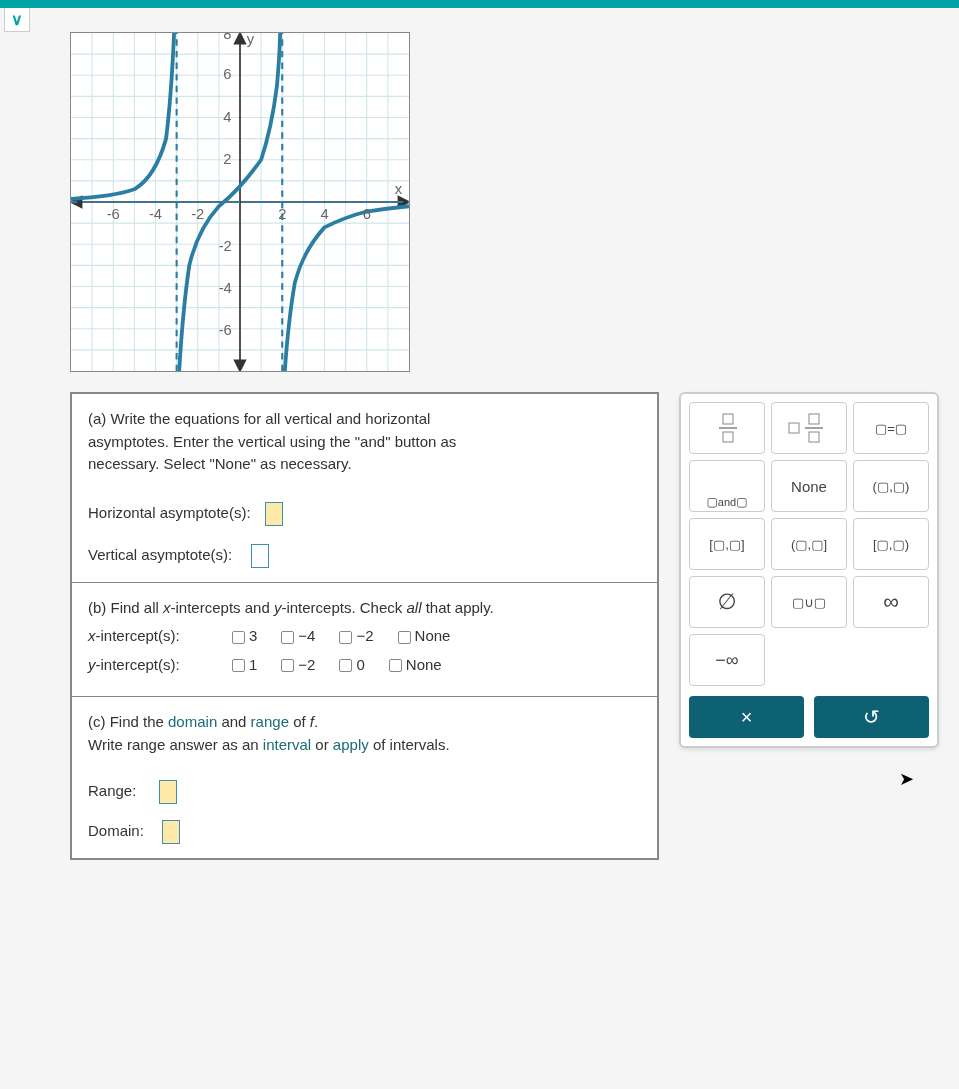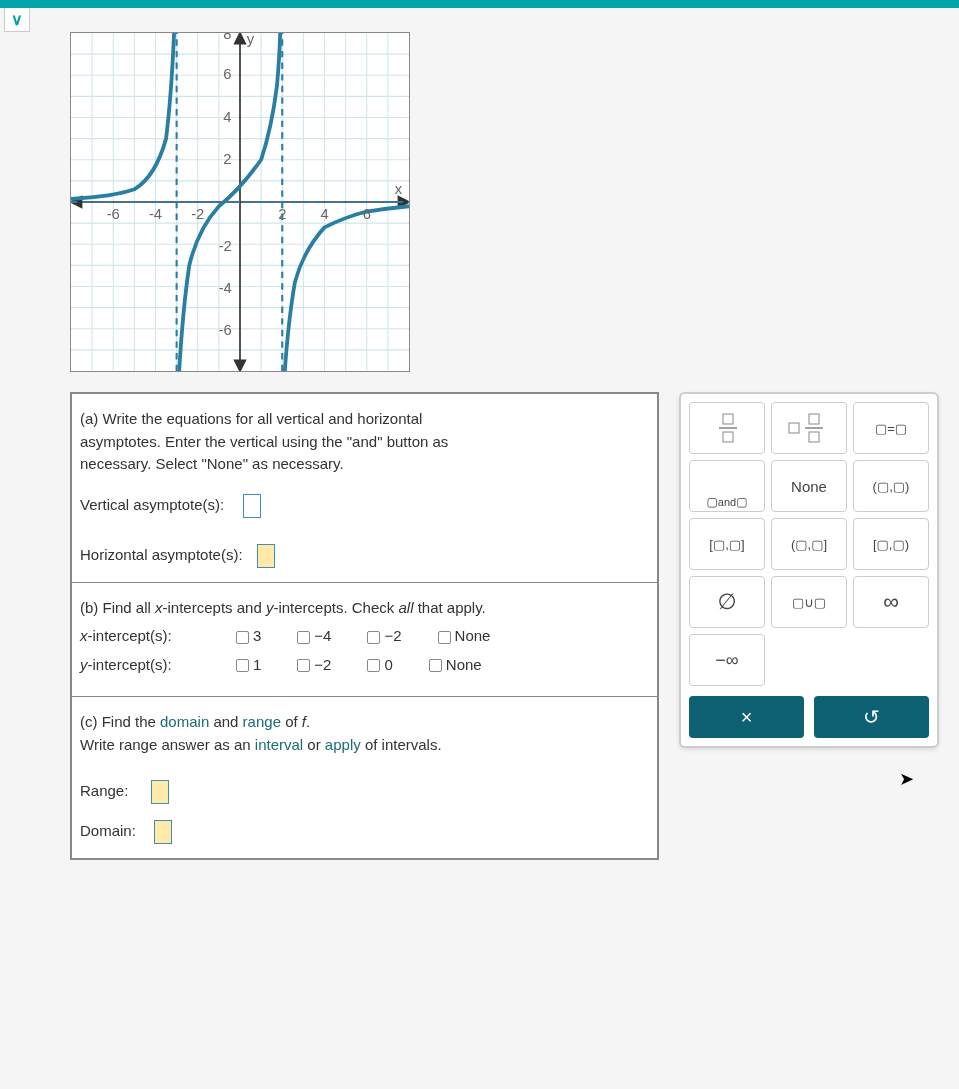--- a/index.html
+++ b/index.html
@@ -40,38 +40,38 @@
     gap: 20px;
     align-items: flex-start;
   }
   .question-table {
     border: 2px solid #888;
     width: 600px;
     background: #fff;
   }
   .q-cell {
     border-bottom: 1px solid #888;
-    padding: 14px 8px;
+    padding: 14px 16px;
     font-size: 15px;
     line-height: 1.5;
   }
   .q-cell:last-child { border-bottom: none; }
   .answer-slot, .answer-slot-yellow {
     display: inline-block;
     width: 18px;
     height: 24px;
     border: 1px solid #3b8fb8;
     vertical-align: middle;
     margin-left: 6px;
   }
   .answer-slot-yellow { background: #ffe9a8; }
   .intercept-row {
     display: flex;
     align-items: flex-end;
-    gap: 36px;
+    gap: 24px;
     margin: 6px 0;
     font-size: 15px;
   }
   .intercept-row .lbl { width: 120px; }
   .cb {
     display: inline-block;
     width: 13px;
     height: 13px;
     border: 1px solid #888;
     border-radius: 2px;
@@ -225,27 +225,27 @@
   <div class="content-row">
 
     <div class="question-table">
 
       <div class="q-cell">
         <div>
           <span>(a) Write the equations for all vertical and horizontal</span><br>
           <span>asymptotes. Enter the vertical using the "and" button as</span><br>
           <span>necessary. Select "None" as necessary.</span>
         </div>
+        <div style="margin-top:26px;">
+          <span>Horizontal asymptote(s):</span>
+          &nbsp;<span class="answer-slot-yellow"></span>
+        </div>
         <div style="margin-top:18px;">
           <span>Vertical asymptote(s):</span>
           &nbsp;&nbsp;<span class="answer-slot"></span>
-        </div>
-        <div style="margin-top:26px;">
-          <span>Horizontal asymptote(s):</span>
-          &nbsp;<span class="answer-slot-yellow"></span>
         </div>
       </div>
 
       <div class="q-cell">
         <div>
           <span>(b) Find all <span class="italic">x</span>-intercepts and <span class="italic">y</span>-intercepts. Check <span class="italic">all</span> that apply.</span>
         </div>
         <div class="intercept-row">
           <span class="lbl"><span class="italic">x</span>-intercept(s):</span>
           <span><span class="cb"></span><span>3</span></span>

